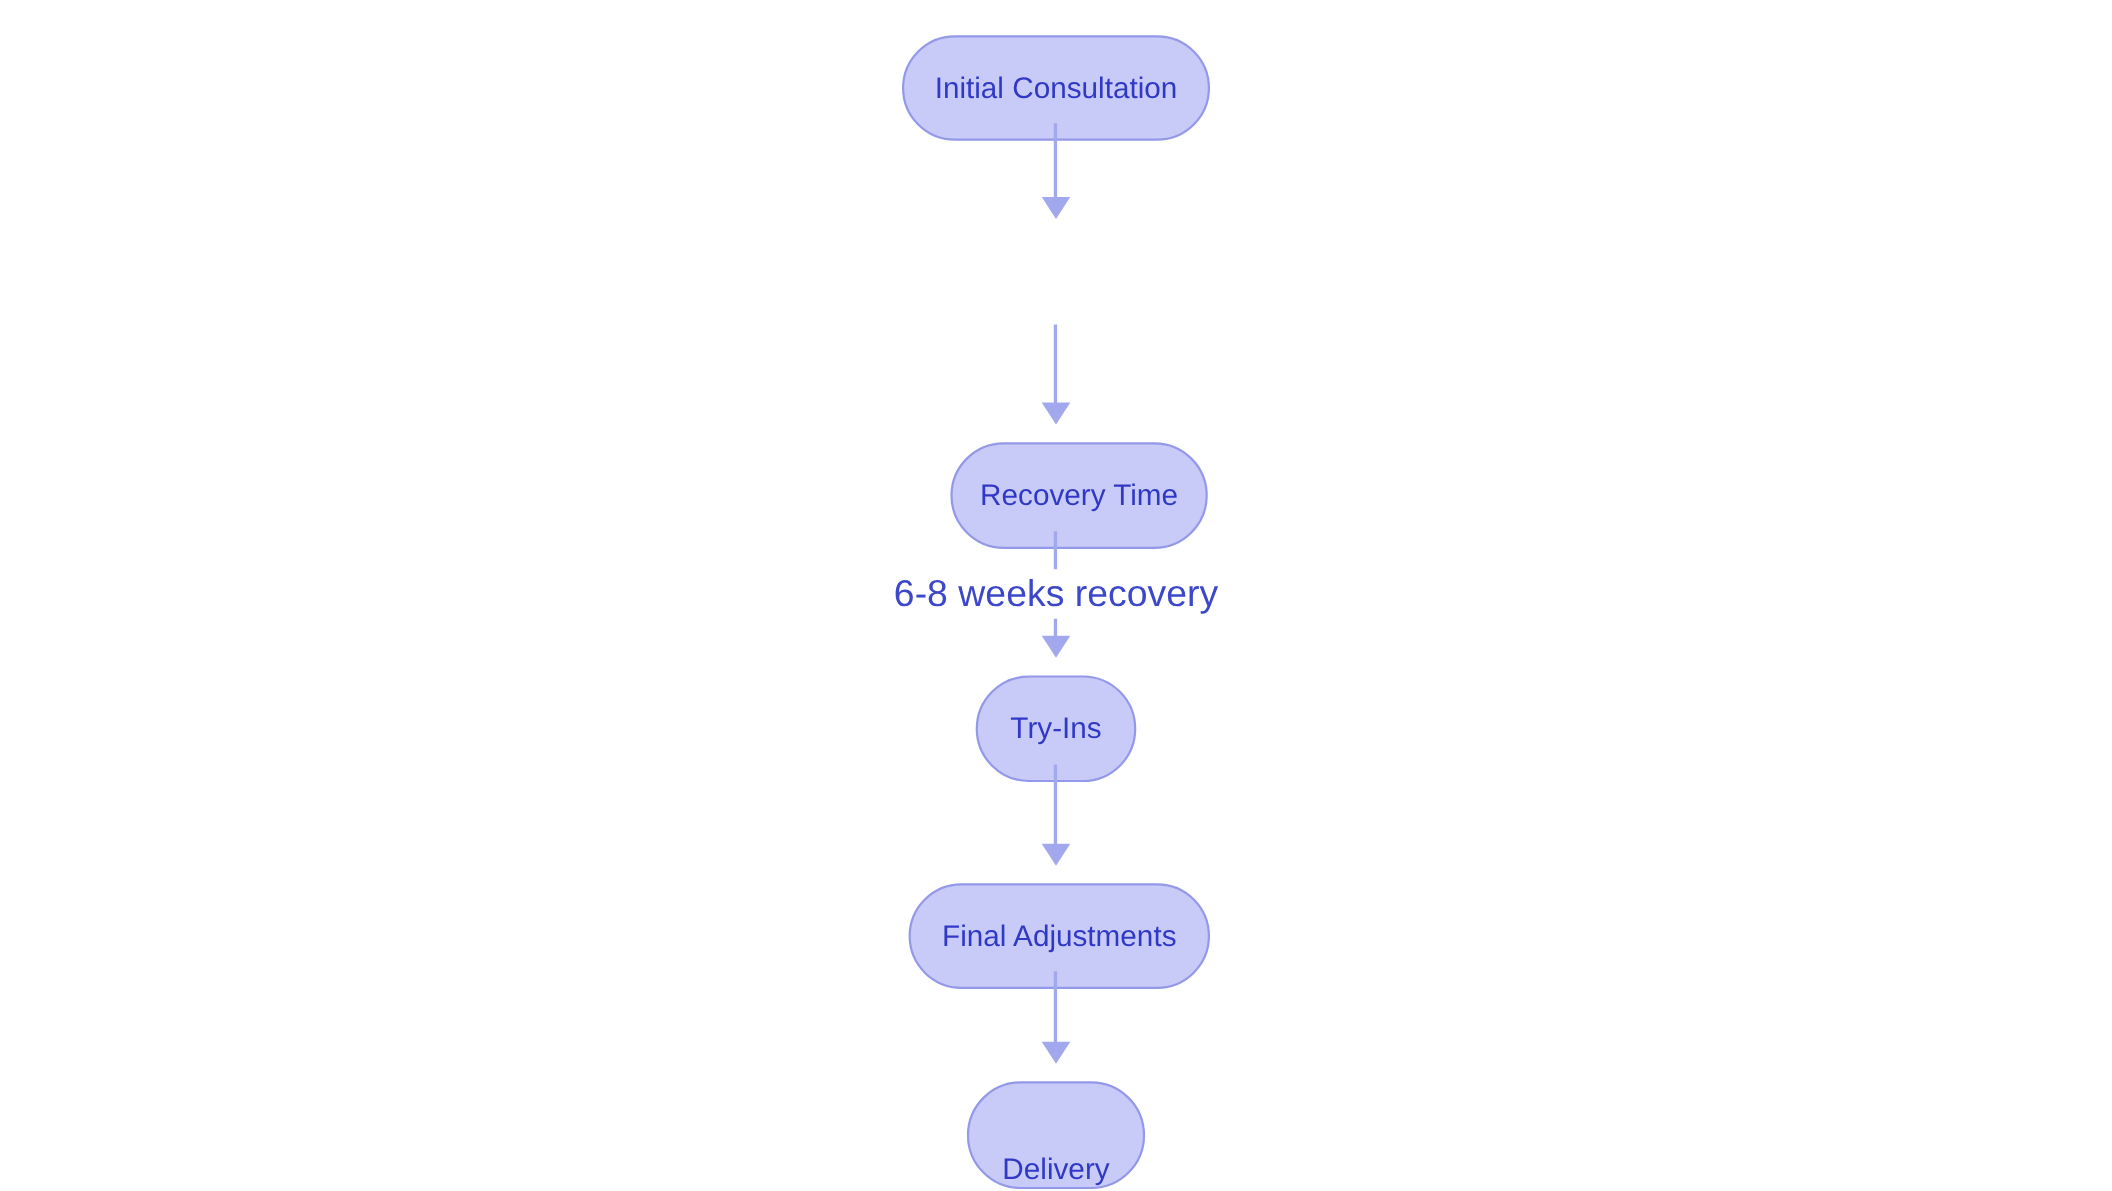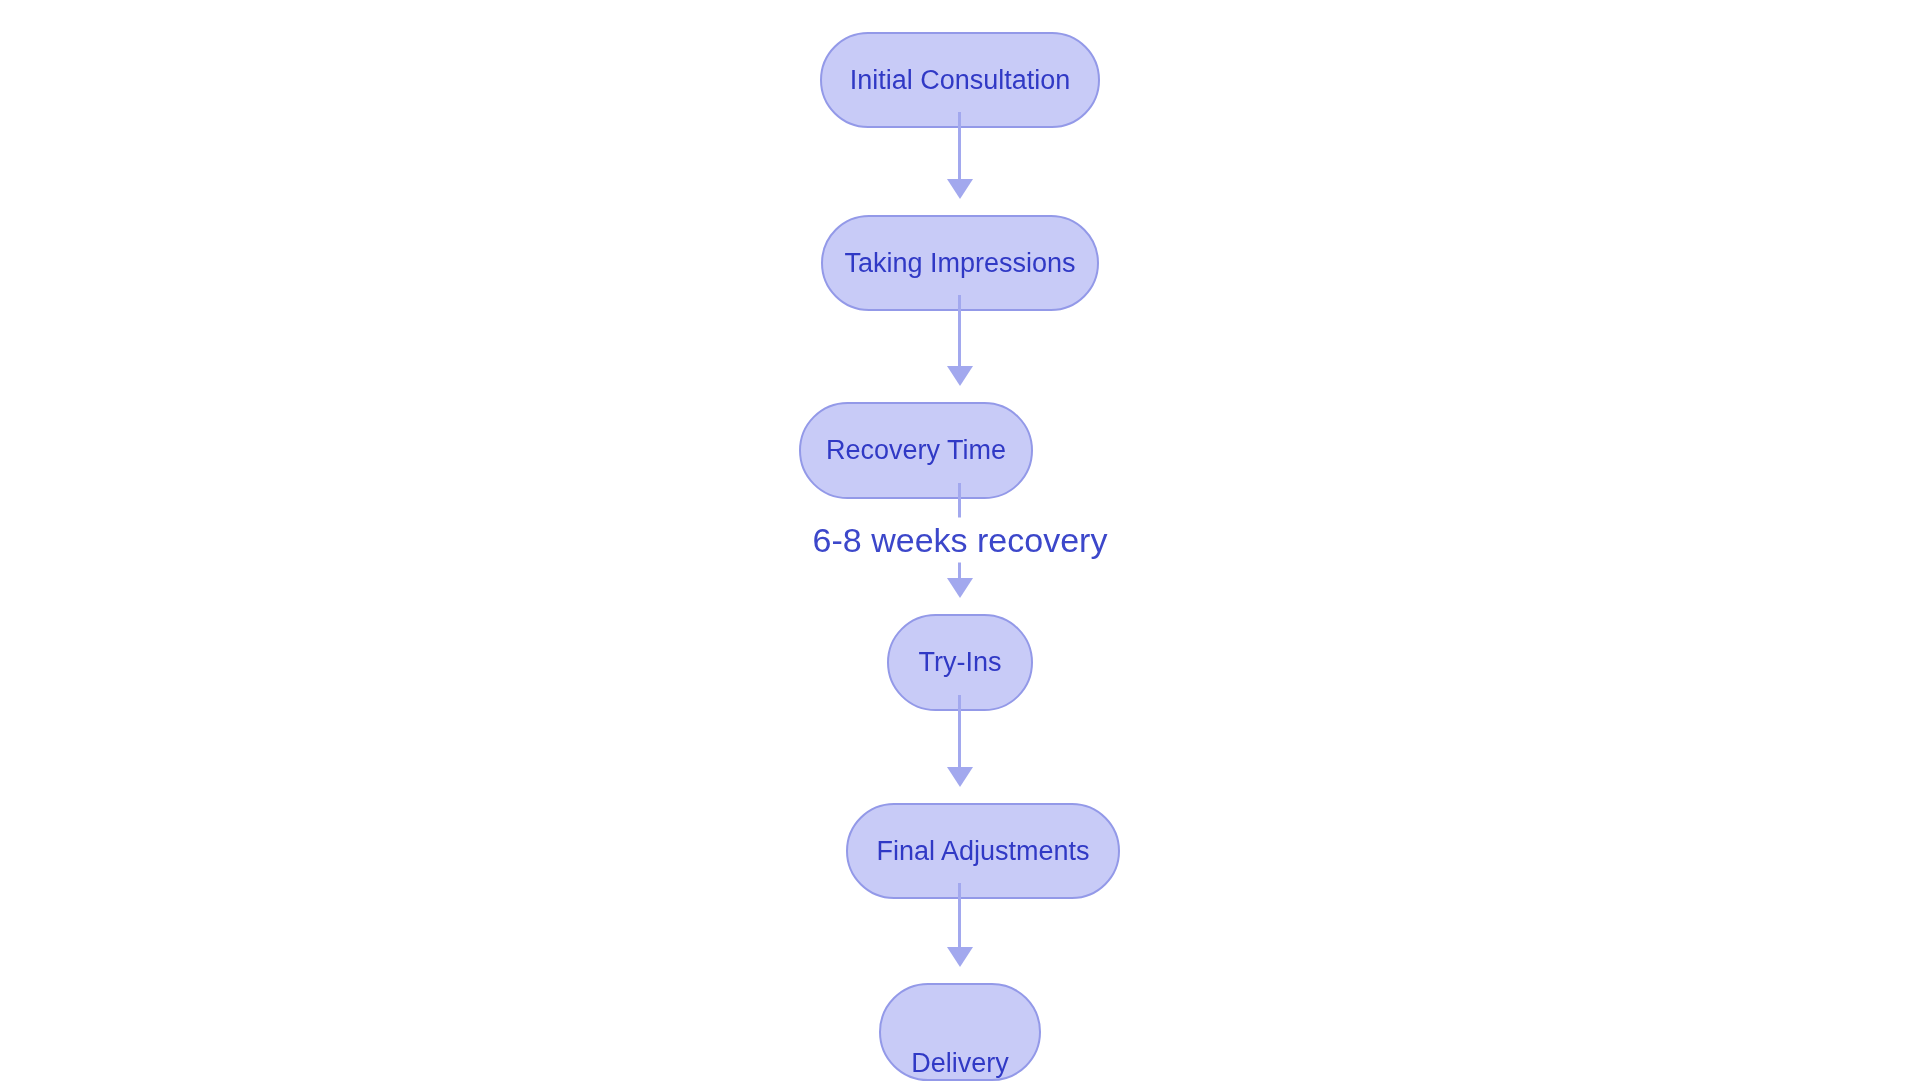--- a/index.html
+++ b/index.html
@@ -24,23 +24,23 @@
     display: flex;
     align-items: center;
     justify-content: center;
     white-space: nowrap;
     color: var(--node-text, #3039c5);
     font-size: 27px;
     margin-top: 16px;
   }
   .n1 { left: 820px; top: 16px;  width: 280px; height: 96px; }
   .n2 { left: 821px; top: 199px; width: 278px; height: 96px; }
-  .n3 { left: 799px; top: 386px; width: 234px; height: 97px; }
+  .n3 { left: 864px; top: 386px; width: 234px; height: 97px; }
   .n4 { left: 887px; top: 598px; width: 146px; height: 97px; }
-  .n5 { left: 846px; top: 787px; width: 274px; height: 96px; }
+  .n5 { left: 826px; top: 787px; width: 274px; height: 96px; }
   .n6 { left: 879px; top: 967px; width: 162px; height: 98px; align-items: flex-end; }
 
   .arrow-line {
     position: absolute;
     left: 958px;
     width: 3px;
     background: var(--arrow-color, #a2a8ee);
   }
   .al1 { top: 112px; height: 68px; }
   .al2 { top: 295px; height: 72px; }
@@ -81,23 +81,20 @@
 
 <div class="canvas" style="--node-fill: #c8cbf7; --node-border: #9399e8; --node-text: #3039c5; --arrow-color: #a2a8ee; --edge-label-text: #3c47ca; background: rgb(255, 255, 255);">
 
   <div class="flow-node n1">
     <span>Initial Consultation</span>
   </div>
 
   <div class="arrow-line al1"></div>
   <div class="arrow-head ah1"></div>
 
-  <div class="flow-node n2">
-    <span>Taking Impressions</span>
-  </div>
 
   <div class="arrow-line al2"></div>
   <div class="arrow-head ah2"></div>
 
   <div class="flow-node n3">
     <span>Recovery Time</span>
   </div>
 
   <div class="arrow-line al3"></div>
   <div class="edge-label">6-8 weeks recovery</div>

